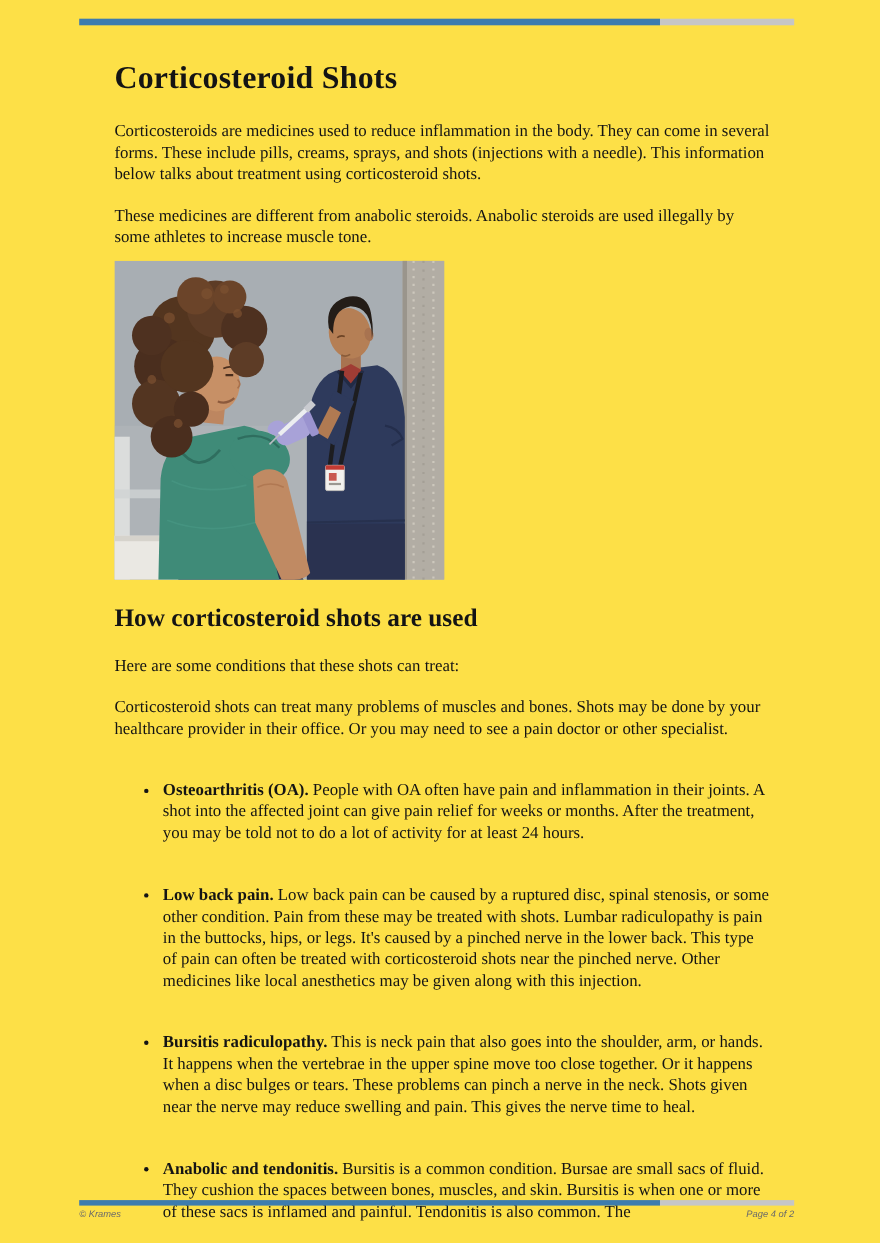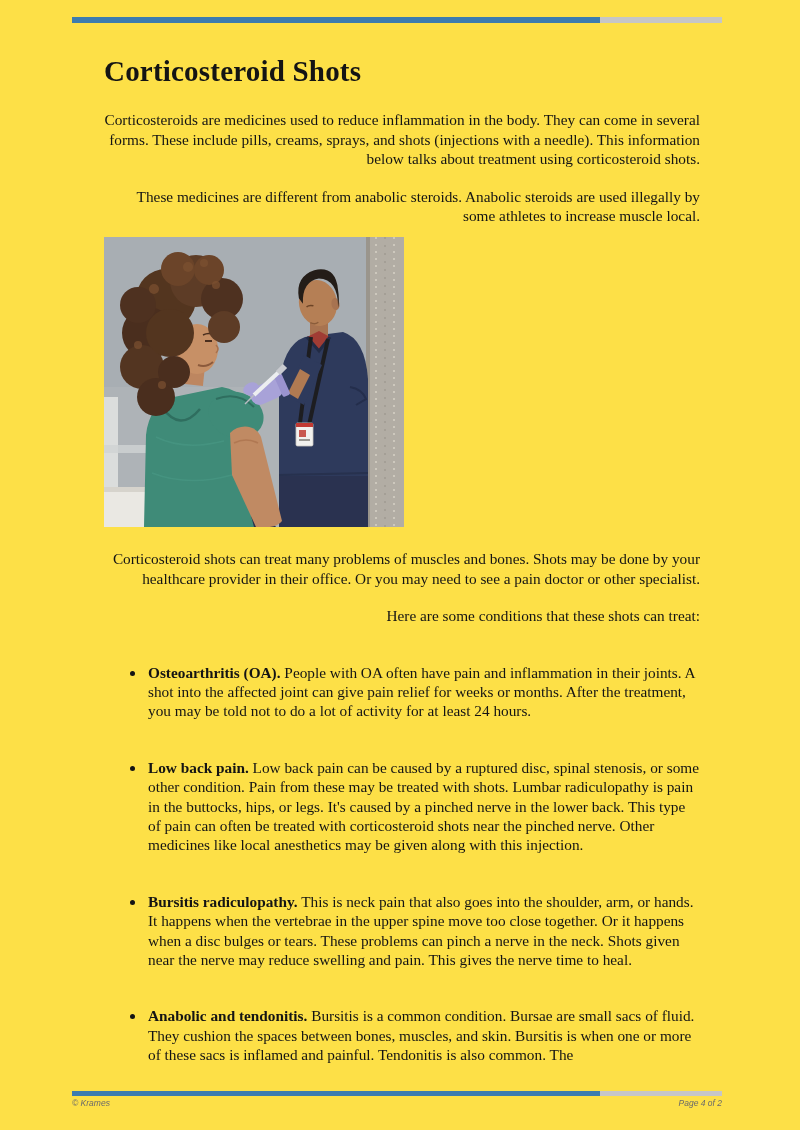--- a/index.html
+++ b/index.html
@@ -34,21 +34,21 @@
     margin: 32px 0 22px 0;
     font-size: 29px;
     line-height: 1.15;
     font-weight: bold;
     letter-spacing: 0.2px;
   }
   .body-text, li {
     font-size: 15.3px;
     line-height: 19.4px;
   }
-  p.body-text { margin: 0 0 18px 0; text-align: right; }
+  p.body-text { margin: 0 0 18px 0; }
   p.tight { margin-bottom: 12px; }
   .photo-frame {
     width: 300px;
     height: 290px;
     margin: 0 0 22px 0;
     line-height: 0;
   }
   h2 {
     margin: 0 0 20px 0;
     font-size: 23px;
@@ -85,21 +85,21 @@
 
   <div class="rule rule-top">
     <span class="blue"></span><span class="gray"></span>
   </div>
 
   <div class="content">
 
     <h1>Corticosteroid Shots</h1>
 
     <p class="body-text">Corticosteroids are medicines used to reduce inflammation in the body. They can come in several forms. These include pills, creams, sprays, and shots (injections with a needle). This information below talks about treatment using corticosteroid shots.</p>
-    <p class="body-text tight">These medicines are different from anabolic steroids. Anabolic steroids are used illegally by some athletes to increase muscle local.</p>
+    <p class="body-text tight">These medicines are different from anabolic steroids. Anabolic steroids are used illegally by some athletes to increase muscle tone.</p>
 
     <div class="photo-frame">
       <svg width="300" height="290" viewBox="0 0 300 290" xmlns="http://www.w3.org/2000/svg">
 
         <rect x="0" y="0" width="300" height="290" fill="#a8aeb3"></rect>
         <rect x="0" y="150" width="300" height="140" fill="#b5babd" opacity="0.45"></rect>
 
         <rect x="0" y="160" width="14" height="130" fill="#e6e7e5" opacity="0.8"></rect>
         <rect x="0" y="208" width="62" height="8" fill="#cfd3d3" opacity="0.8"></rect>
 
@@ -188,23 +188,24 @@
           <ellipse cx="150" cy="146" rx="8" ry="6" fill="#a8a2d8"></ellipse>
           <rect x="176" y="144" width="8" height="23" rx="2" fill="#9a93cf"></rect>
         </g>
 
         <line x1="176" y1="134" x2="150" y2="158" stroke="#eceef0" stroke-width="4"></line>
         <line x1="181" y1="129" x2="174" y2="136" stroke="#c9cbd0" stroke-width="6"></line>
         <line x1="150" y1="158" x2="141" y2="167" stroke="#b9bcc2" stroke-width="1.5"></line>
       </svg>
     </div>
 
-
+    <h2>How corticosteroid shots are used</h2>
+
+    <p class="body-text lead-in">Here are some conditions that these shots can treat:</p>
     <p class="body-text">Corticosteroid shots can treat many problems of muscles and bones. Shots may be done by your healthcare provider in their office. Or you may need to see a pain doctor or other specialist.</p>
-    <p class="body-text lead-in">Here are some conditions that these shots can treat:</p>
 
     <ul class="conditions">
       <li><strong>Osteoarthritis (OA).</strong><span> People with OA often have pain and inflammation in their joints. A shot into the affected joint can give pain relief for weeks or months. After the treatment, you may be told not to do a lot of activity for at least 24 hours.</span></li>
       <li><strong>Low back pain.</strong><span> Low back pain can be caused by a ruptured disc, spinal stenosis, or some other condition. Pain from these may be treated with shots. Lumbar radiculopathy is pain in the buttocks, hips, or legs. It's caused by a pinched nerve in the lower back. This type of pain can often be treated with corticosteroid shots near the pinched nerve. Other medicines like local anesthetics may be given along with this injection.</span></li>
       <li><strong>Bursitis radiculopathy.</strong><span> This is neck pain that also goes into the shoulder, arm, or hands. It happens when the vertebrae in the upper spine move too close together. Or it happens when a disc bulges or tears. These problems can pinch a nerve in the neck. Shots given near the nerve may reduce swelling and pain. This gives the nerve time to heal.</span></li>
       <li><strong>Anabolic and tendonitis.</strong><span> Bursitis is a common condition. Bursae are small sacs of fluid. They cushion the spaces between bones, muscles, and skin. Bursitis is when one or more of these sacs is inflamed and painful. Tendonitis is also common. The</span></li>
     </ul>
 
   </div>
 

